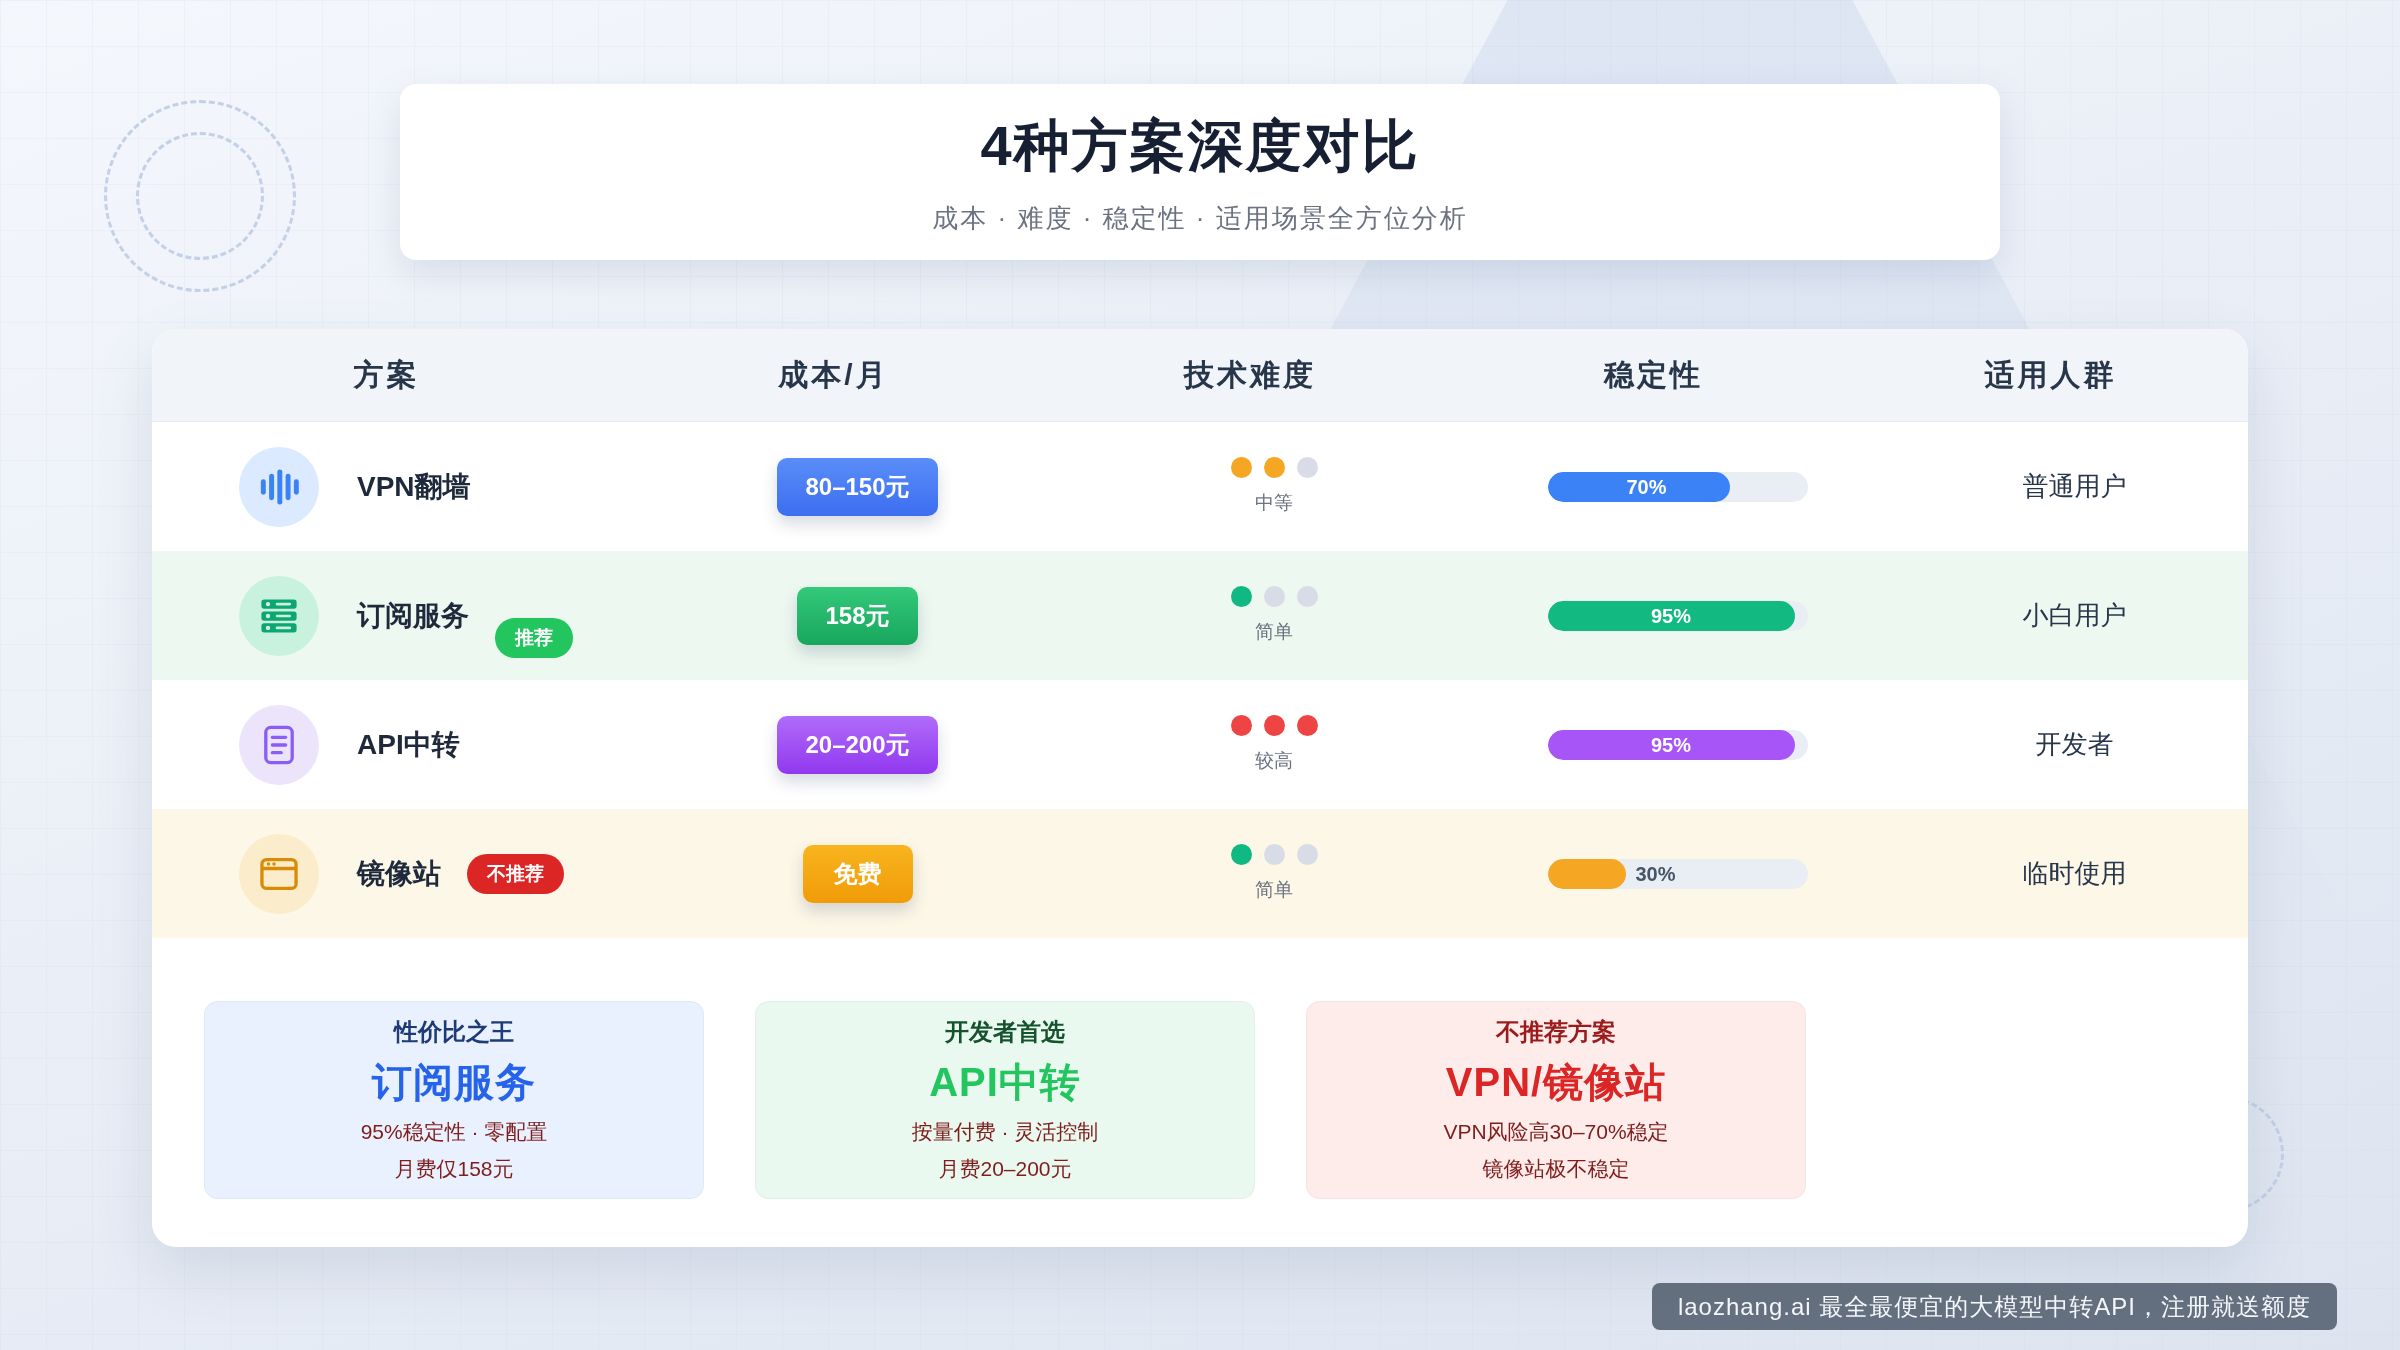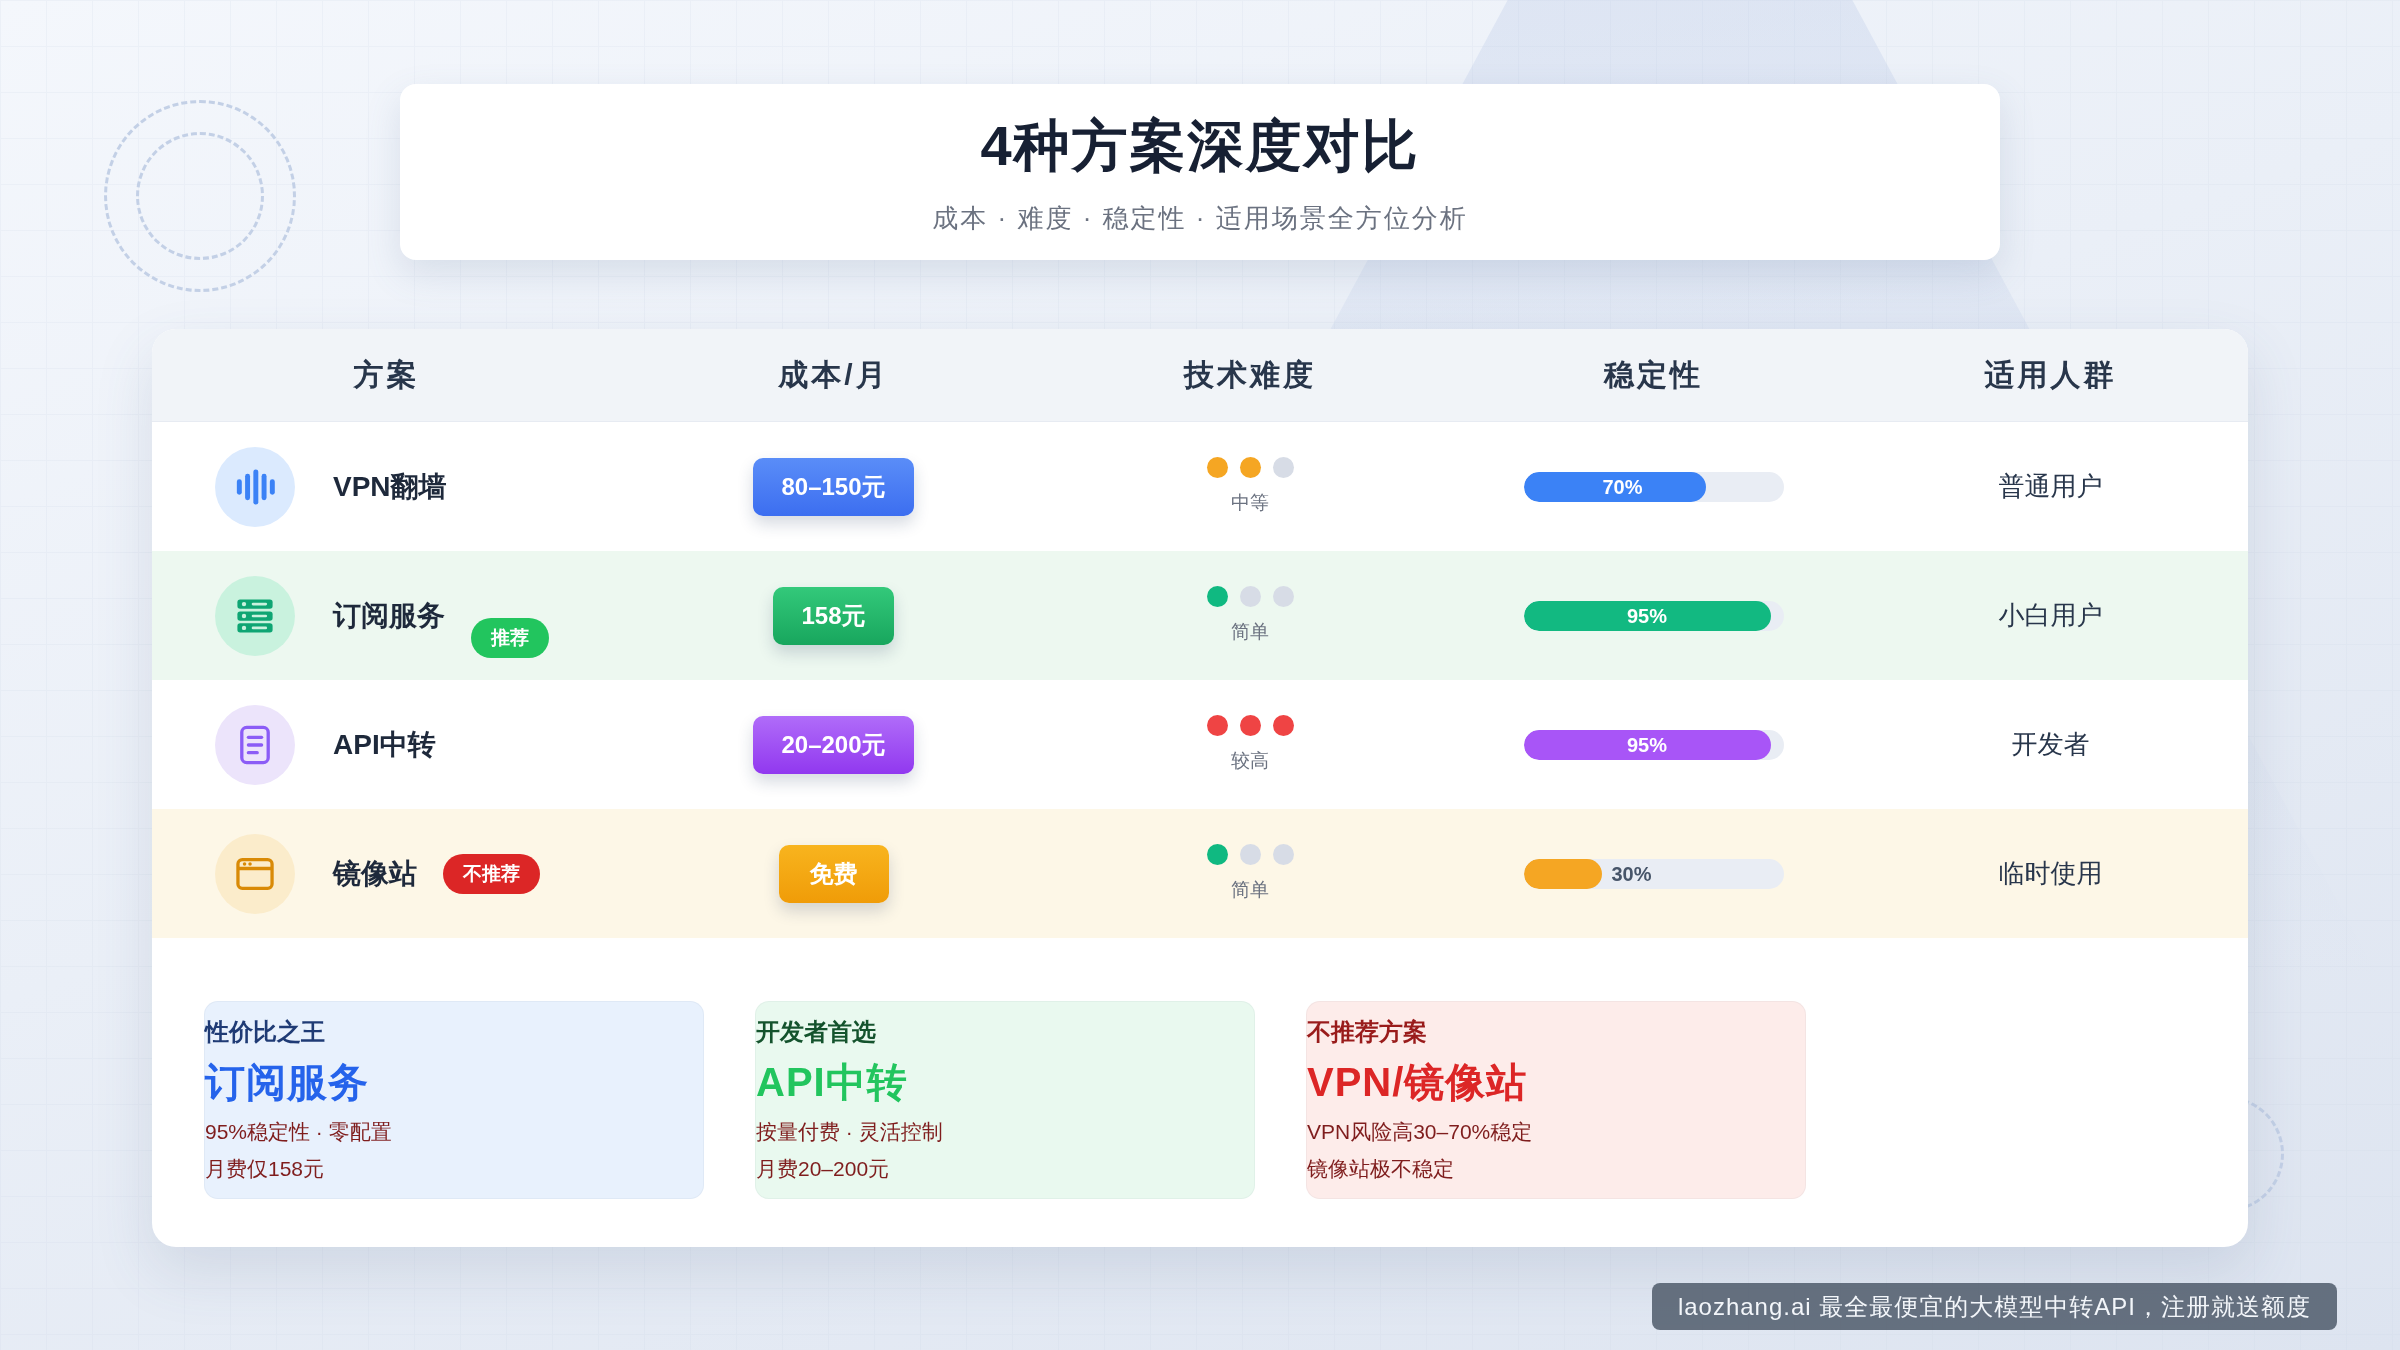--- a/index.html
+++ b/index.html
@@ -56,21 +56,21 @@
     box-shadow: 0 24px 60px rgba(70,90,130,0.14);
     overflow: hidden; z-index: 1;
   }
   .tgrid { display: grid; grid-template-columns: 469px 425px 408px 399px 395px; align-items: center; }
   .thead {
     height: 93px; background: #f1f4f8;
     font-size: 30px; font-weight: 700; color: #28364b;
     border-bottom: 1px solid #e7ebf2;
   }
   .thead .hcell { text-align: center; letter-spacing: 3px; }
-  .trow { height: 129px; }
+  .trow { height: 129px; padding-left: 24px; }
   .cell { display: flex; align-items: center; justify-content: center; }
 
   .plan-cell { justify-content: flex-start; padding-left: 63px; }
   .icon-circle {
     width: 80px; height: 80px; border-radius: 50%;
     display: flex; align-items: center; justify-content: center;
     margin-right: 38px; flex: 0 0 auto;
   }
   .ic-blue   { background: #dbeafe; }
   .ic-green  { background: #c9f2de; }
@@ -103,21 +103,21 @@
     position: absolute; top: 50%; transform: translateY(-50%);
     font-size: 20px; font-weight: 700; color: #fff; text-align: center;
   }
 
   .audience-cell { font-size: 26px; font-weight: 500; color: #28364b; }
 
   
   .cards-row { position: absolute; left: 52px; top: 672px; display: flex; gap: 51px; }
   .sum-card {
     width: 500px; height: 198px; border-radius: 14px;
-    display: flex; flex-direction: column; justify-content: center;
+    display: flex; flex-direction: column; align-items: center; justify-content: center;
     gap: 7px; border: 1px solid rgba(20,40,80,0.04);
   }
   .sum-tag { font-size: 24px; font-weight: 700; }
   .sum-title { font-size: 40px; font-weight: 700; letter-spacing: 1px; }
   .sum-line { font-size: 21px; color: #7f1d1d; line-height: 30px; }
 
   
   .footer-badge {
     position: absolute; right: 63px; top: 1283px; height: 47px;
     background: rgba(73, 85, 101, 0.82);

